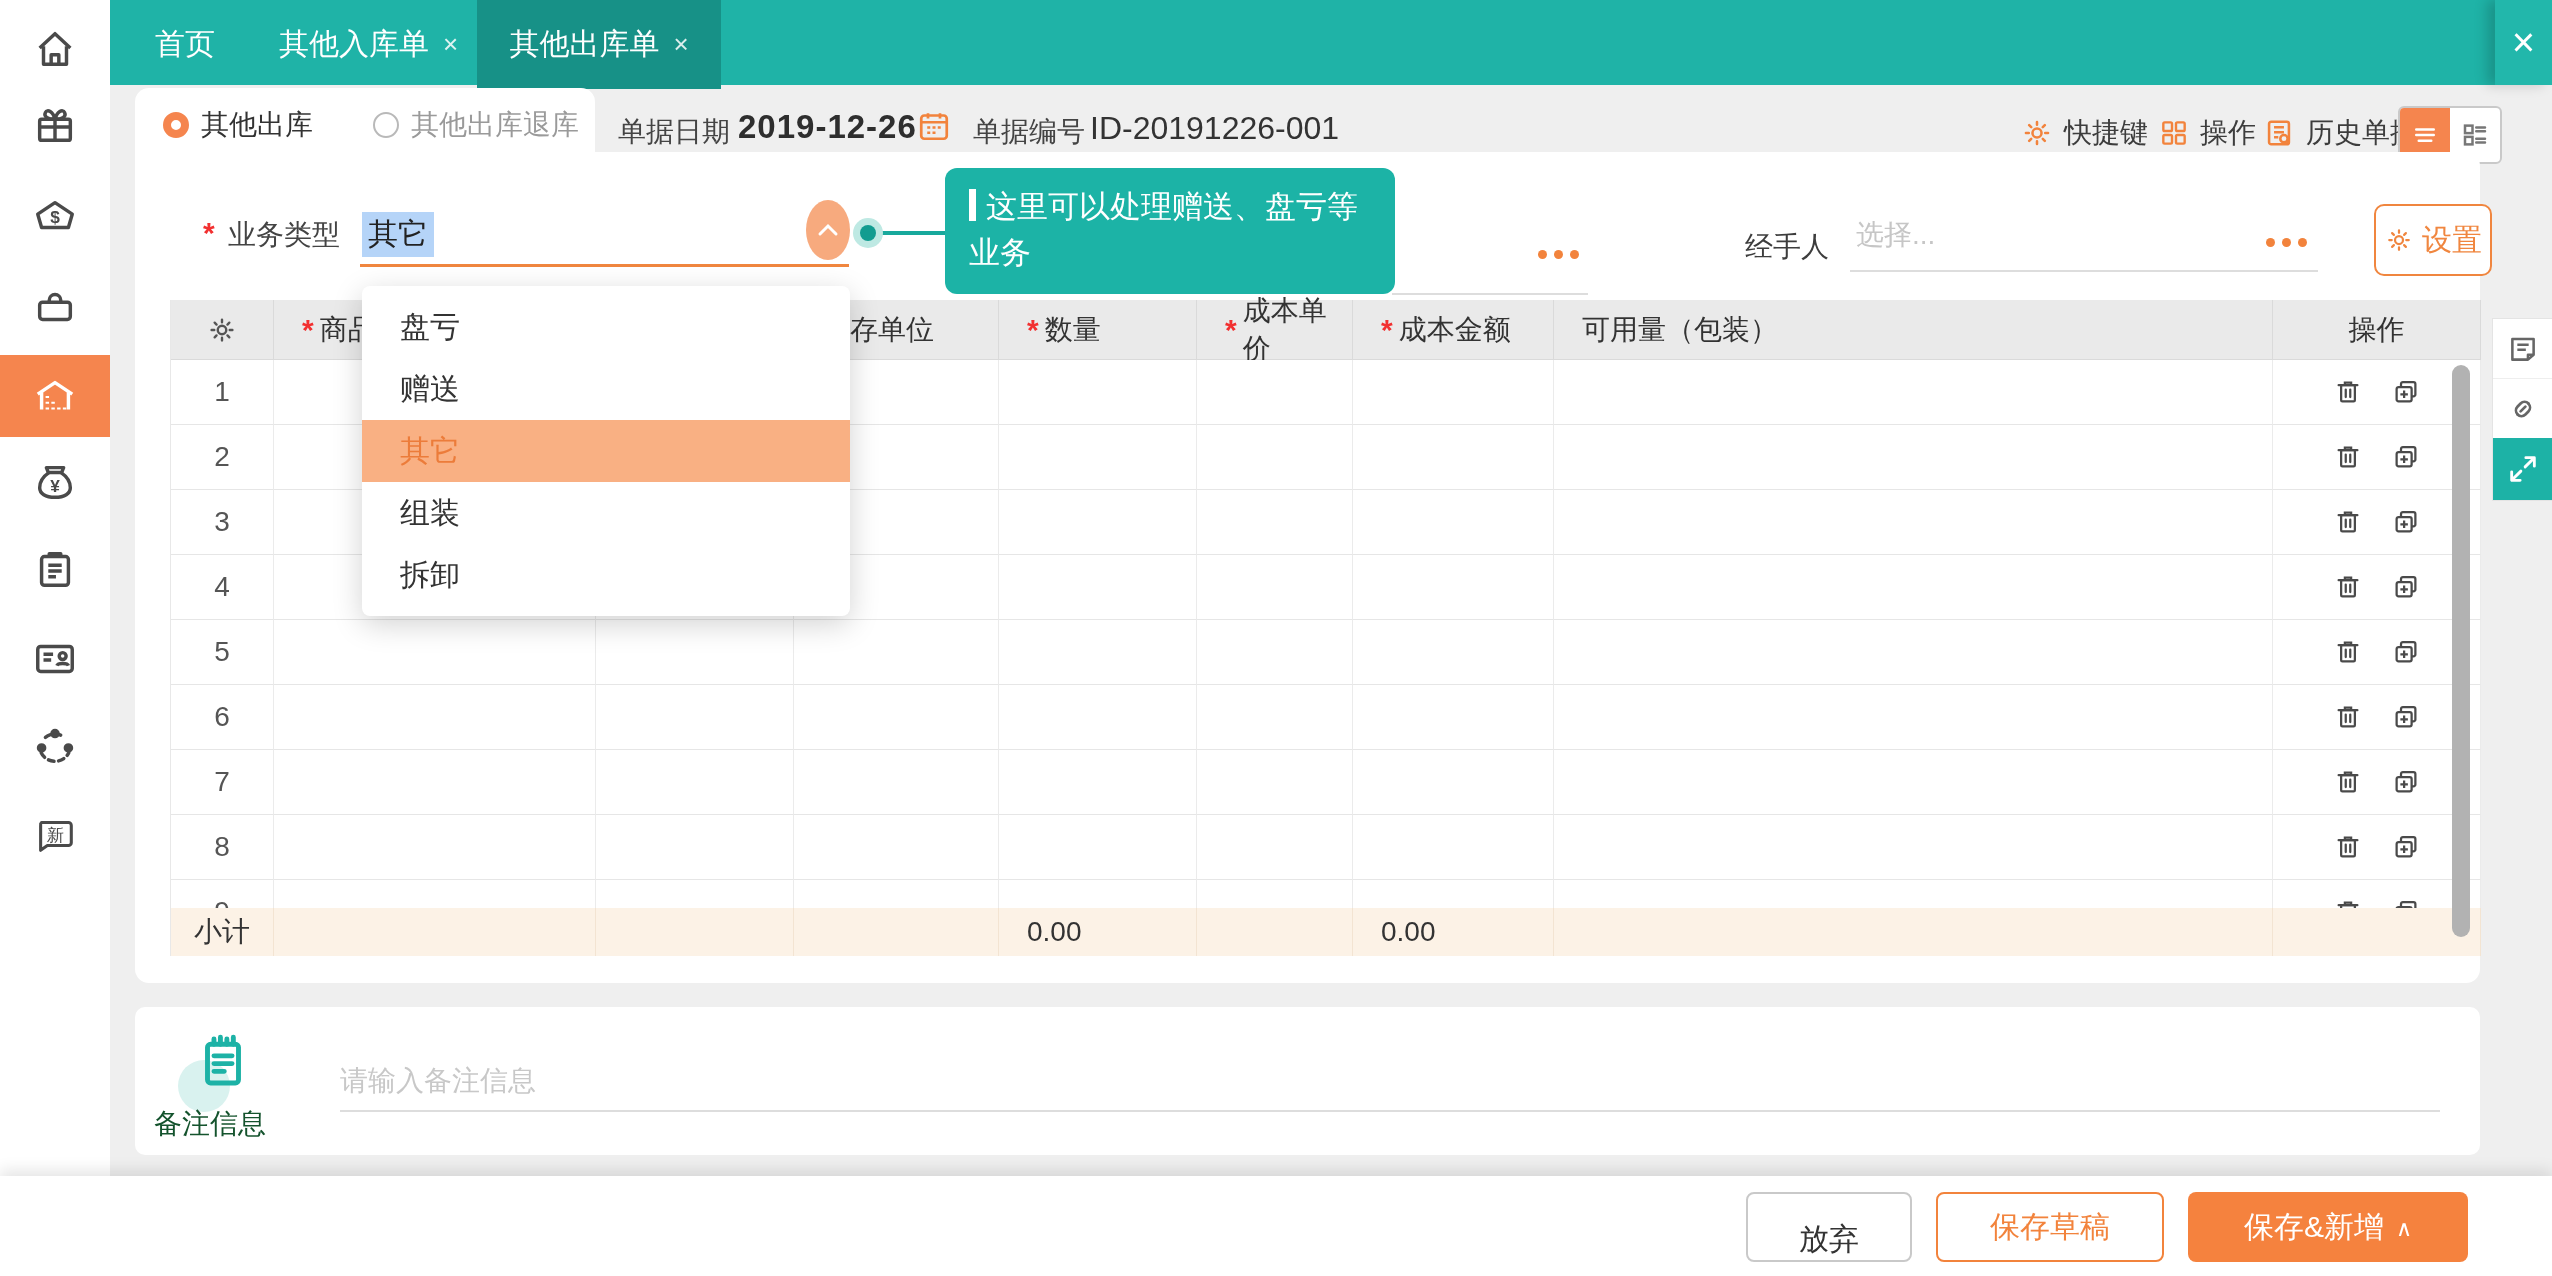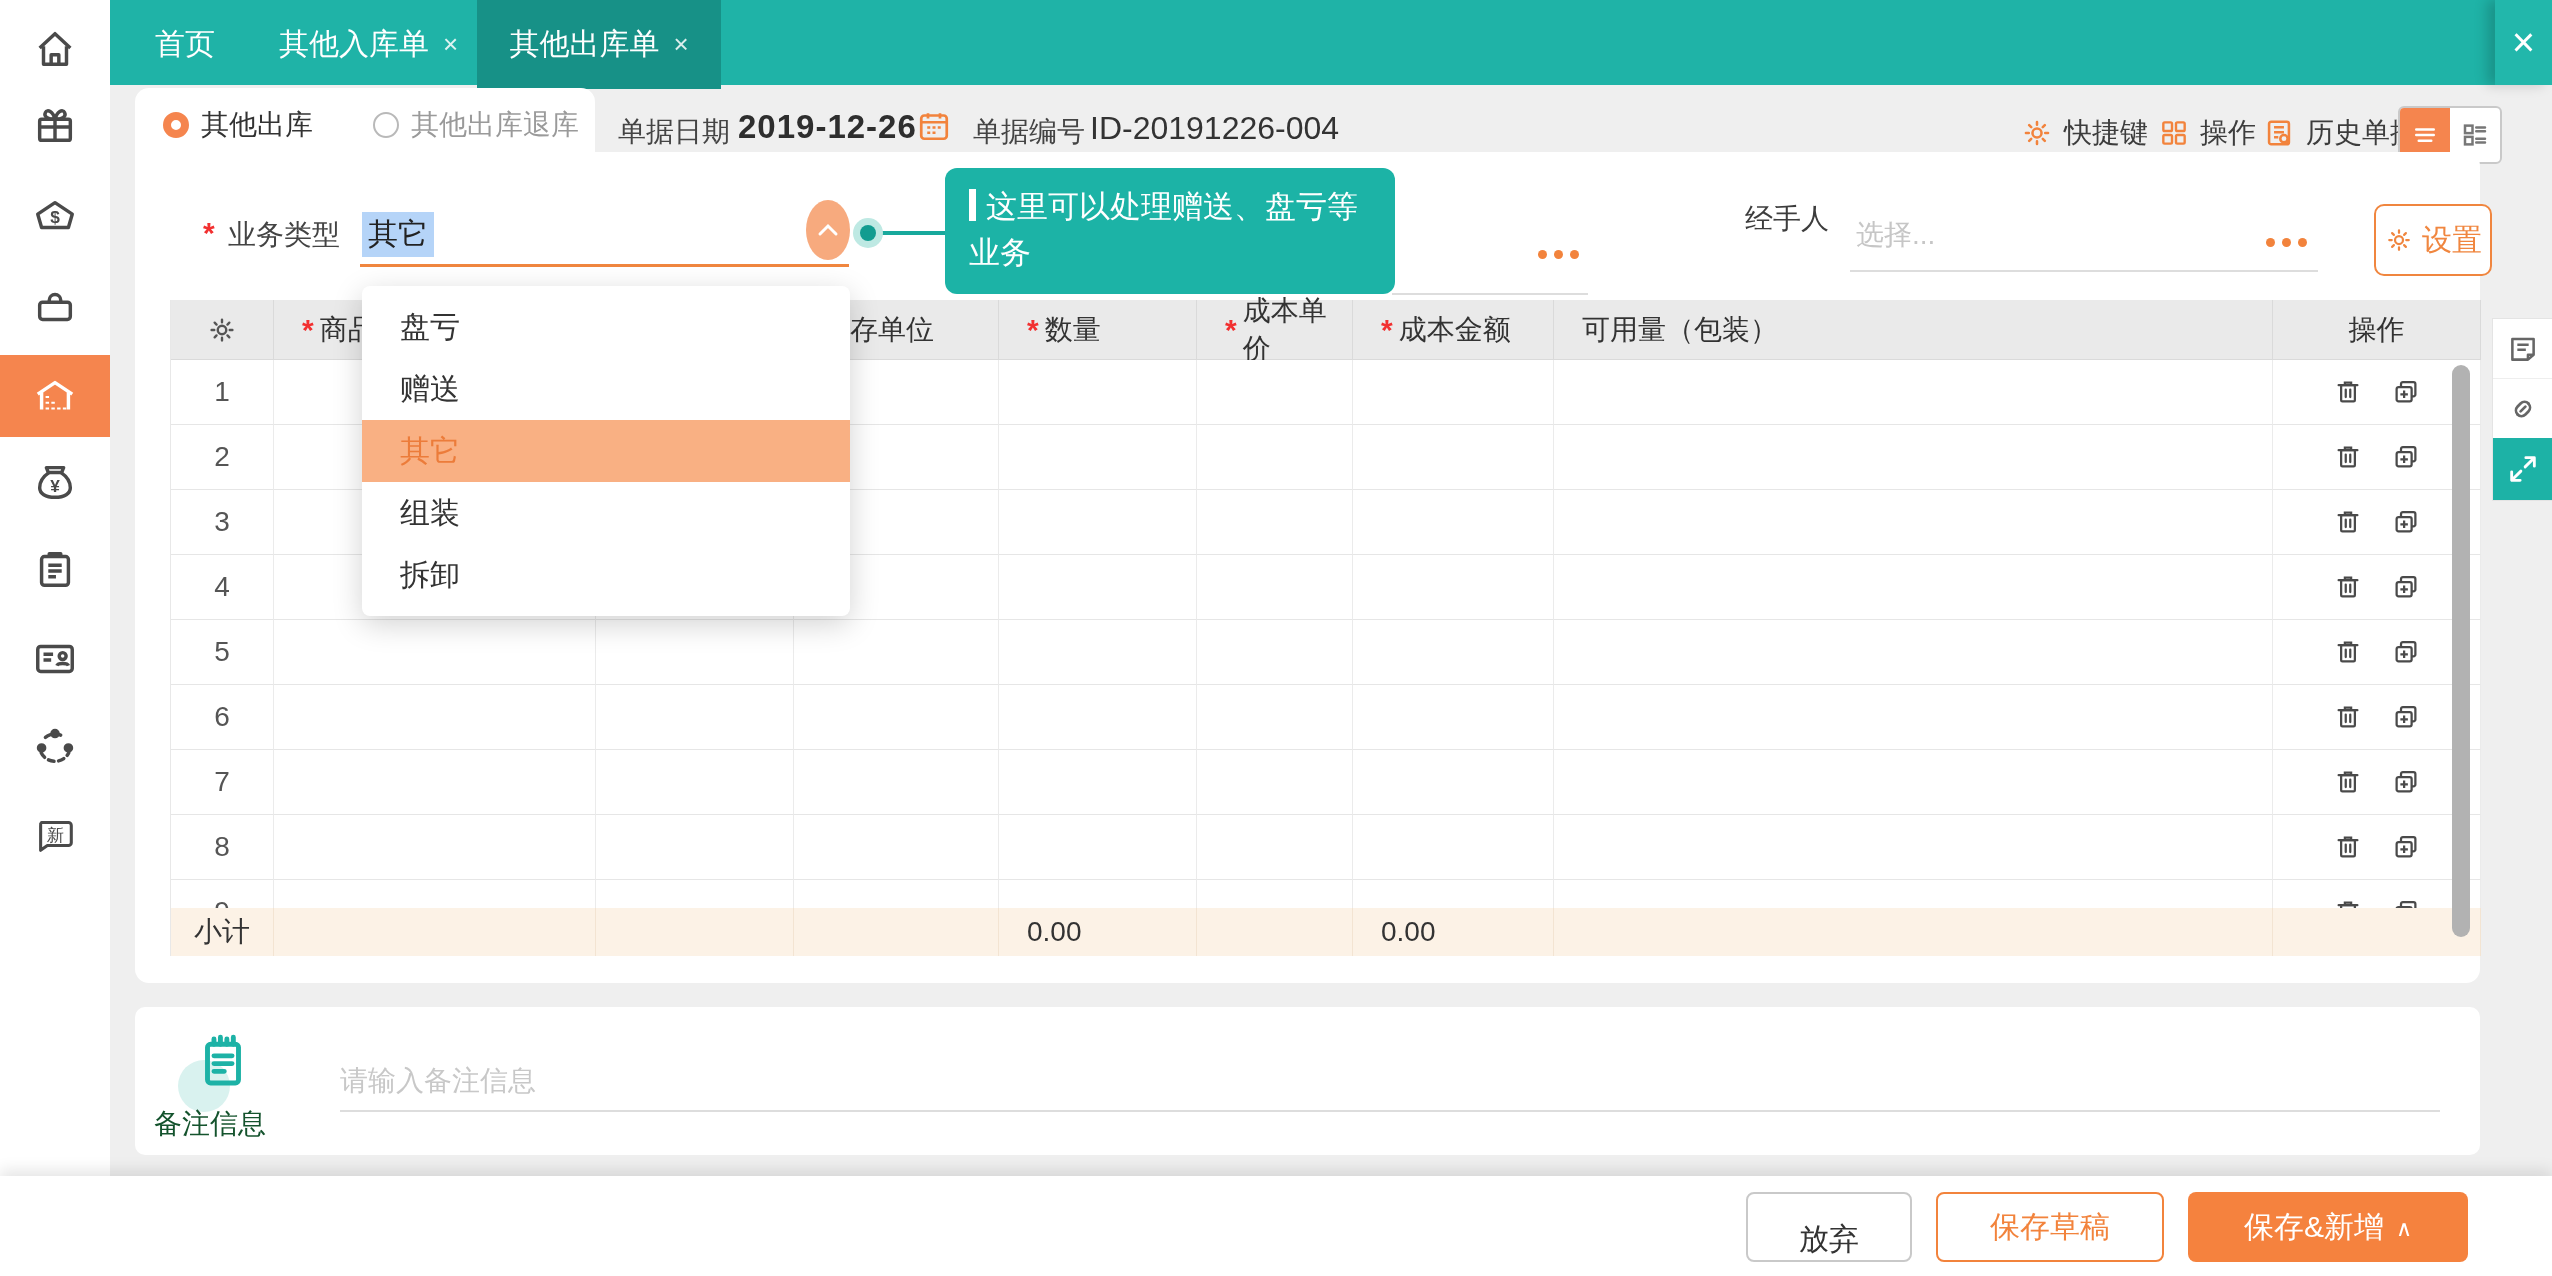--- a/index.html
+++ b/index.html
@@ -199,21 +199,21 @@
   <span class="abs val" style="left:738px;top:108px;letter-spacing:1px;">2019-12-26</span>
   <span class="abs" style="left:916px;top:108px;color:#F2833C;">
       <svg width="36" height="36" viewBox="0 0 24 24" fill="none" stroke="currentColor" stroke-width="1.8" stroke-linejoin="round">
         <rect x="3.5" y="5" width="17" height="15.5" rx="2"></rect>
         <path d="M8 3.5V7M16 3.5V7M3.5 9.5h17"></path>
         <path d="M7.5 13h2M11 13h2M14.5 13h2M7.5 16.5h2M11 16.5h2"></path>
       </svg>
     </span>
   <div class="abs u-line" style="left:738px;top:206px;width:250px;"></div>
   <span class="abs lab" style="left:973px;top:113px;">单据编号</span>
-  <span class="abs" style="left:1090px;top:110px;font-size:32px;color:#333;">ID-20191226-004</span>
+  <span class="abs" style="left:1090px;top:110px;font-size:32px;color:#333;">ID-20191226-001</span>
 
   <div class="abs tb-item" style="left:2020px;top:114px;">
     <span style="color:#F2833C;">
         <svg width="34" height="34" viewBox="0 0 24 24" fill="none" stroke="currentColor" stroke-width="1.8" stroke-linecap="round">
           <circle cx="12" cy="12" r="3.2"></circle>
           <path d="M12 4.2v2M12 17.8v2M4.2 12h2M17.8 12h2M6.5 6.5l1.4 1.4M16.1 16.1l1.4 1.4M17.5 6.5l-1.4 1.4M7.9 16.1l-1.4 1.4"></path>
         </svg>
       </span>
     <span>快捷键</span>
   </div>
@@ -279,21 +279,21 @@
     <span class="tipbar"></span><span>这里可以处理赠送、盘亏等业务</span>
   </div>
 
   <div class="abs u-line" style="left:1392px;top:293px;width:196px;"></div>
   <div class="abs dots3" style="left:1538px;top:250px;">
       <i></i>
       <i></i>
       <i></i>
     </div>
 
-  <span class="abs lab" style="left:1745px;top:200px;color:#3d3d3d;">经手人</span>
+  <span class="abs lab" style="left:1745px;top:228px;color:#3d3d3d;">经手人</span>
   <span class="abs" style="left:1856px;top:216px;font-size:28px;color:#c6c6c6;">选择...</span>
   <div class="abs u-line" style="left:1850px;top:270px;width:468px;"></div>
   <div class="abs dots3" style="left:2266px;top:238px;">
       <i></i>
       <i></i>
       <i></i>
     </div>
 
   <div class="abs flex" style="left:2374px;top:204px;width:118px;height:72px;border:2px solid #F0863F;border-radius:10px;justify-content:center;gap:8px;box-sizing:border-box;background:#fff;cursor:pointer;">
     <span style="color:#F0863F;">

